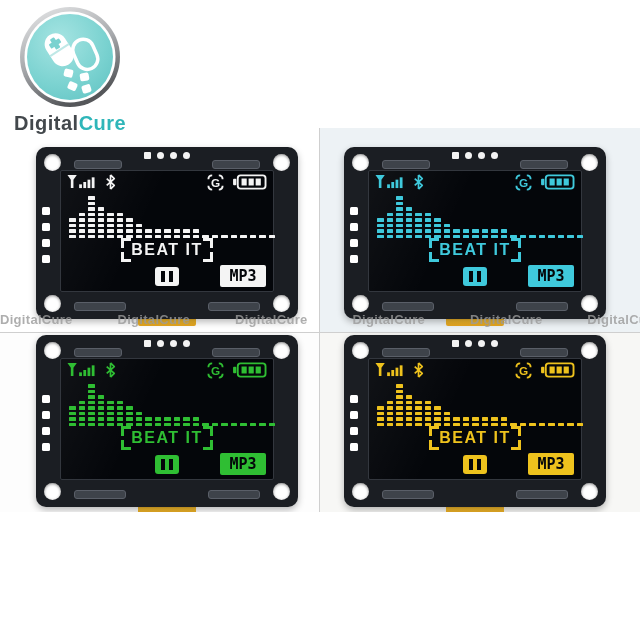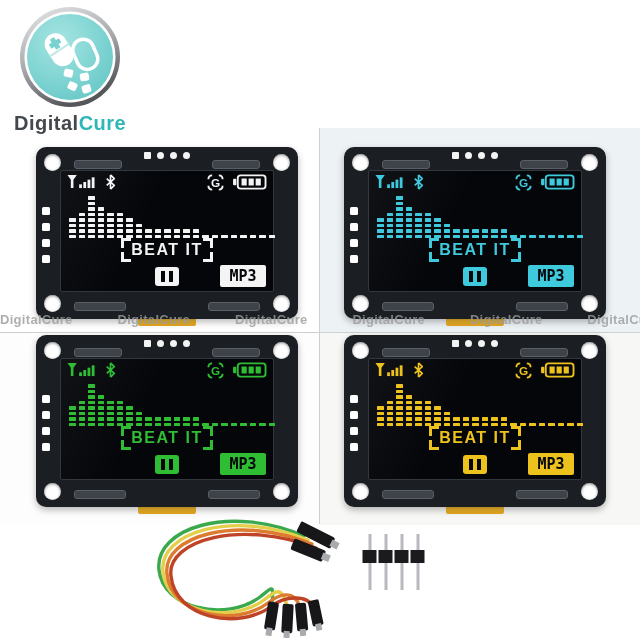--- a/index.html
+++ b/index.html
@@ -1,16 +1,16 @@
 <!DOCTYPE html>
 <html><head>
 <meta charset="utf-8">
 <style>
   html,body{margin:0;padding:0;background:#fff;}
-  .canvas{position:relative;width:640px;height:640px;background:#ffffff;overflow:hidden;
+  .canvas{position:relative;width:640px;height:512px;background:#ffffff;overflow:hidden;
           font-family:"Liberation Sans",sans-serif;}
   .quad{position:absolute;z-index:0;}
   .q-tr{left:320px;top:128px;width:320px;height:205px;background:#edf2f5;}
   .q-br{left:320px;top:333px;width:320px;height:192px;background:#f7f7f5;}
   .q-bl{left:0;top:333px;width:320px;height:192px;background:#fdfdfd;}
 
   
   .divider-v{position:absolute;left:319px;top:128px;width:1px;height:396px;background:#cfcfcf;z-index:1;}
   .divider-h{position:absolute;left:0;top:332px;width:640px;height:1px;background:#cfcfcf;z-index:1;}
 

